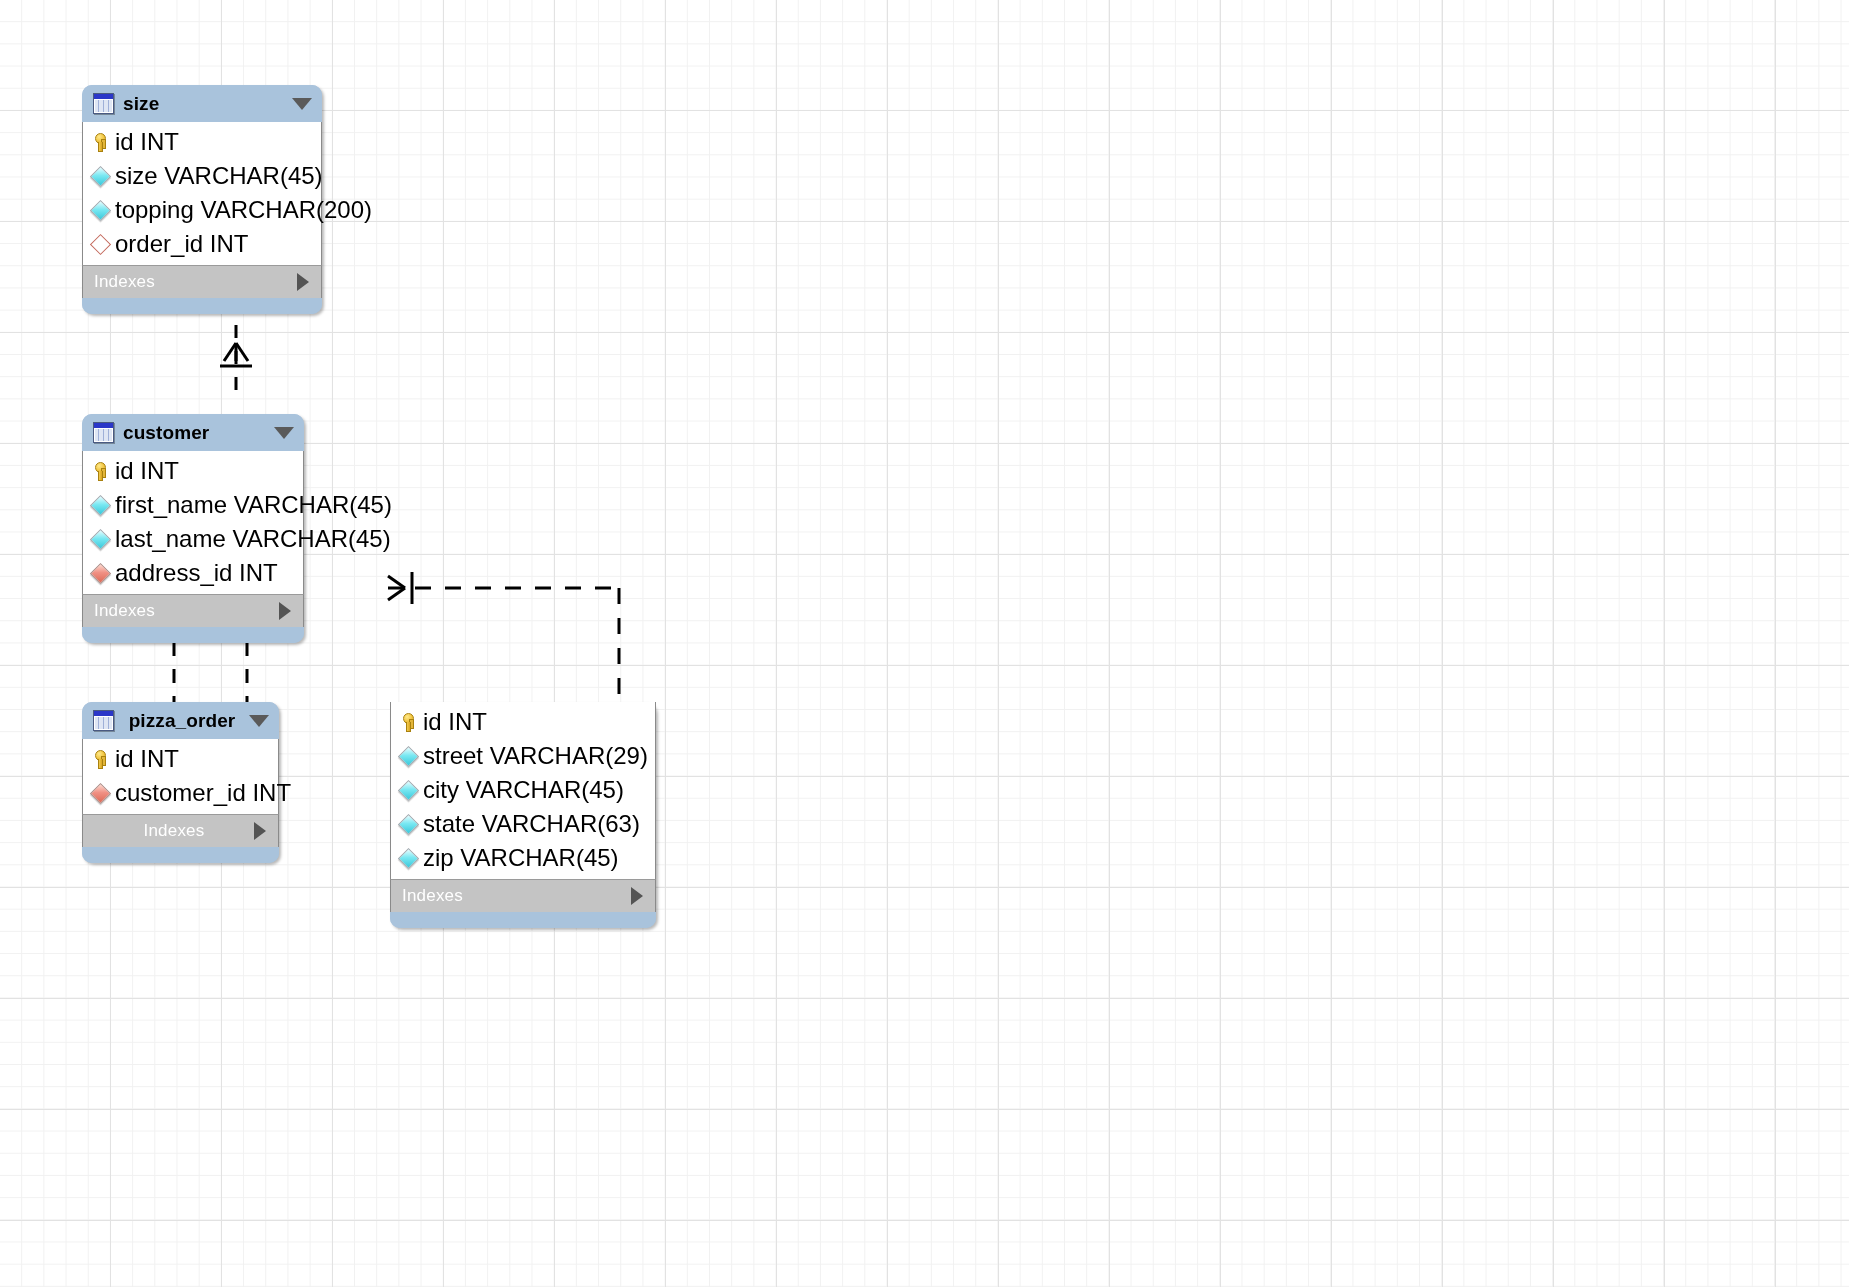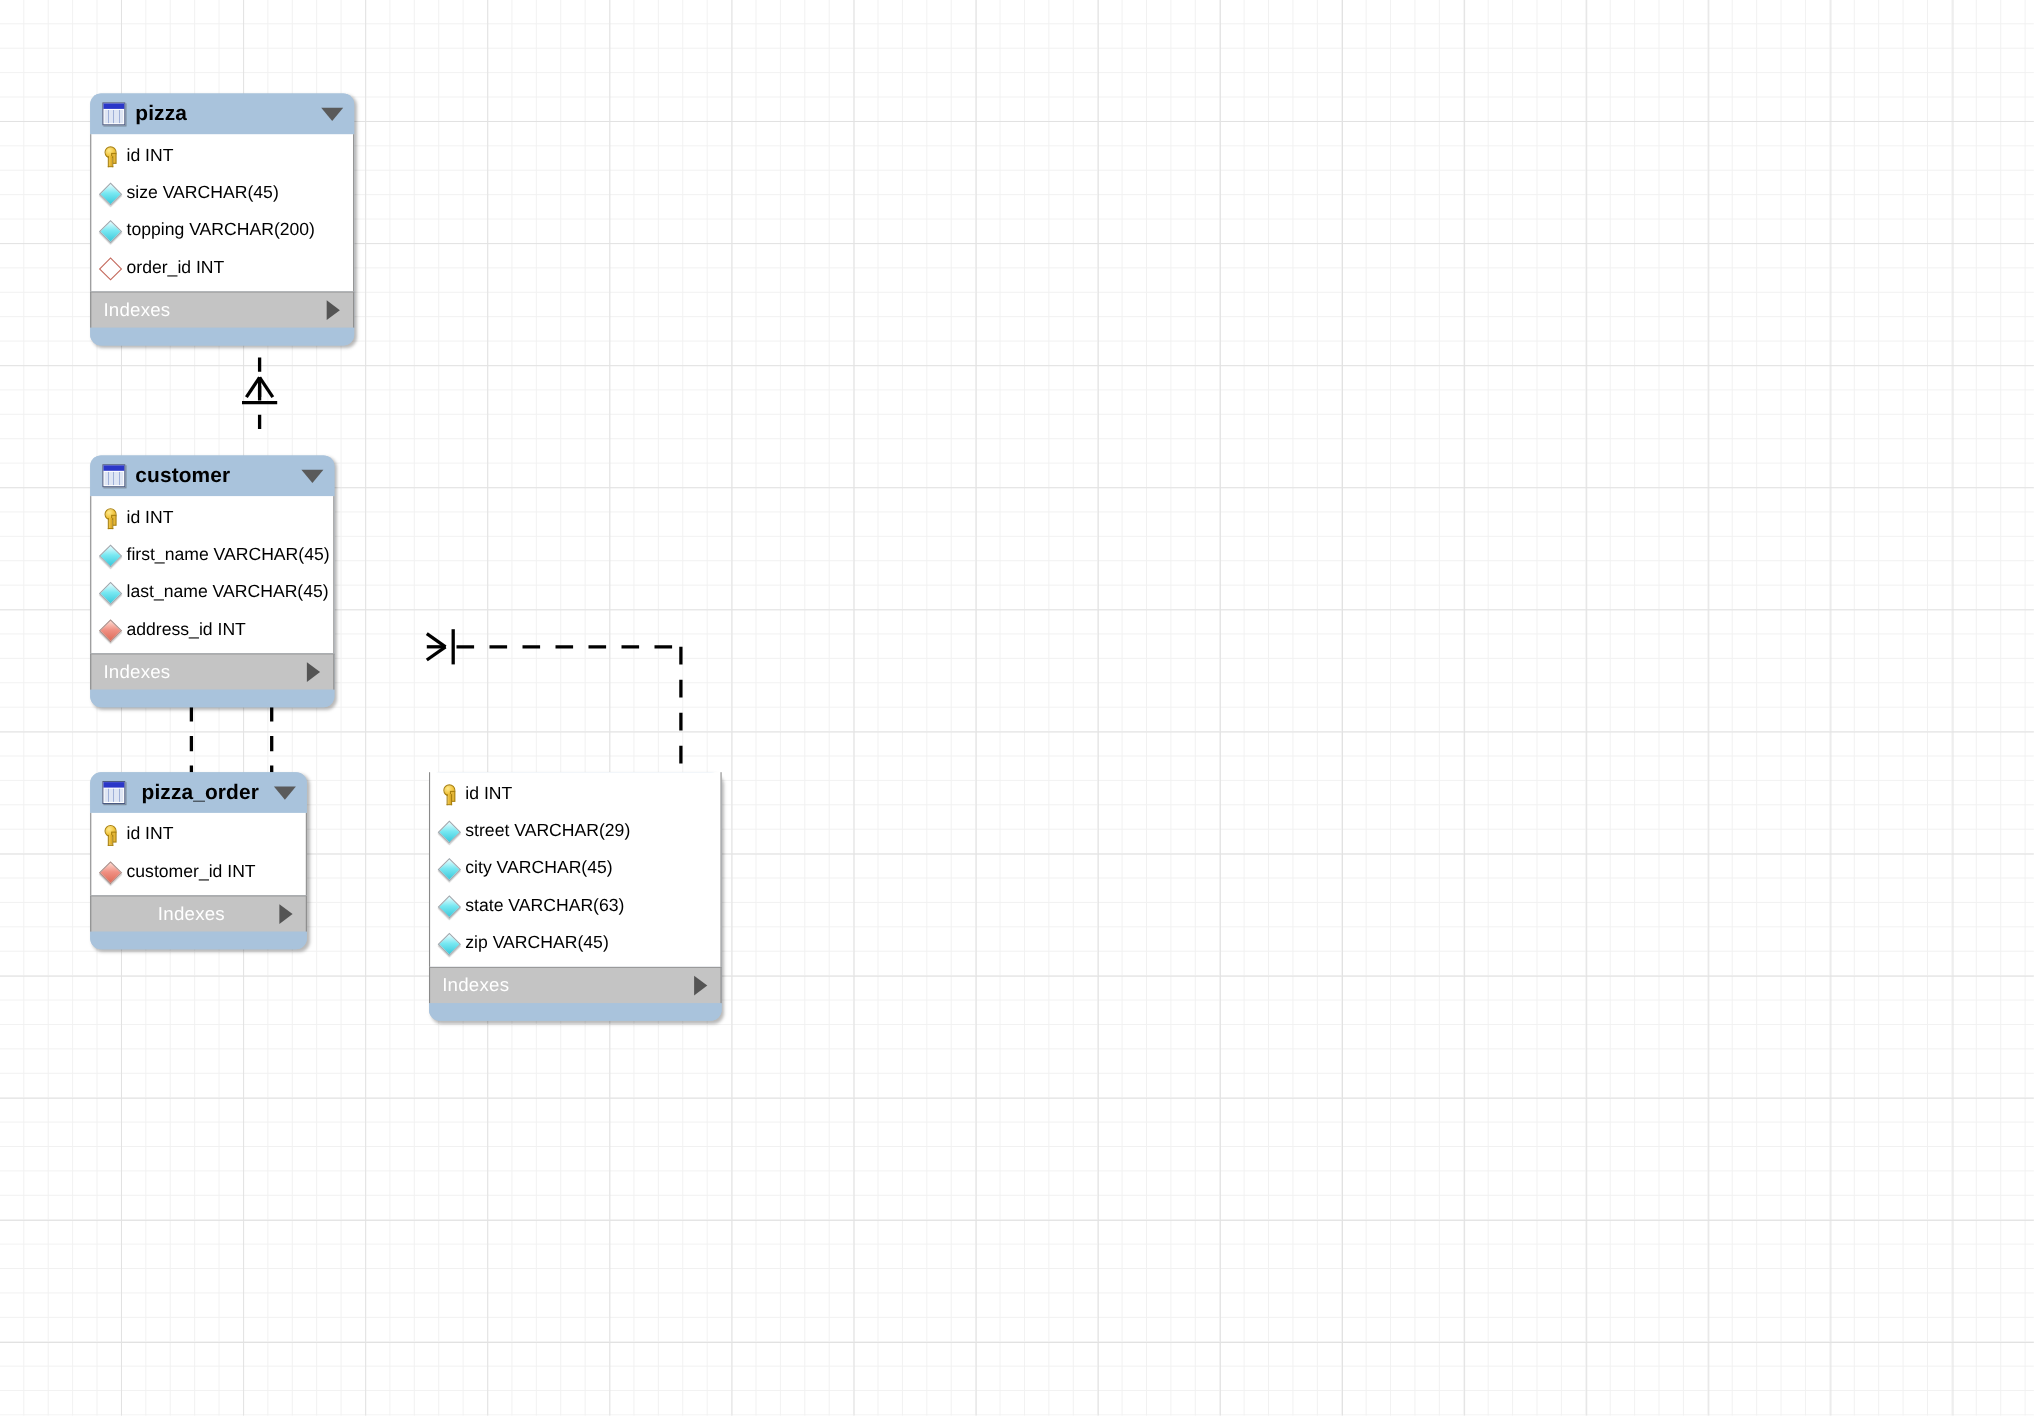--- a/index.html
+++ b/index.html
@@ -116,21 +116,21 @@
     padding: 3px 0 4px 0;
   }
   .tf-col {
     display: flex;
     align-items: center;
     height: 34px;
     padding-left: 10px;
     white-space: nowrap;
   }
   .col-label {
-    font-size: 16px;
+    font-size: 24px;
     color: #000000;
     margin-left: 7px;
   }
 
   
   .ico-key {
     width: 15px; height: 19px;
     flex: 0 0 15px;
     position: relative;
   }
@@ -269,21 +269,21 @@
         <line x1="247" y1="820" x2="263" y2="800"></line>
         <line x1="247" y1="820" x2="247" y2="800"></line>
         <line x1="230" y1="796" x2="264" y2="796"></line>
       </g>
     </g>
   </svg>
 
   <div class="table-fig" id="fig-pizza" style="left:82px; top:85px; width:240px;">
     <div class="tf-header">
       <span class="tbl-icon"></span>
-      <span class="tf-title">pizza</span>
+      <span class="tf-title">size</span>
       <span class="tf-caret"></span>
     </div>
     <div class="tf-body">
       <div class="tf-col">
         <span class="ico-key"></span>
         <span class="col-label">id INT</span>
       </div>
       <div class="tf-col">
         <span class="ico-dia"></span>
         <span class="col-label">size VARCHAR(45)</span>

